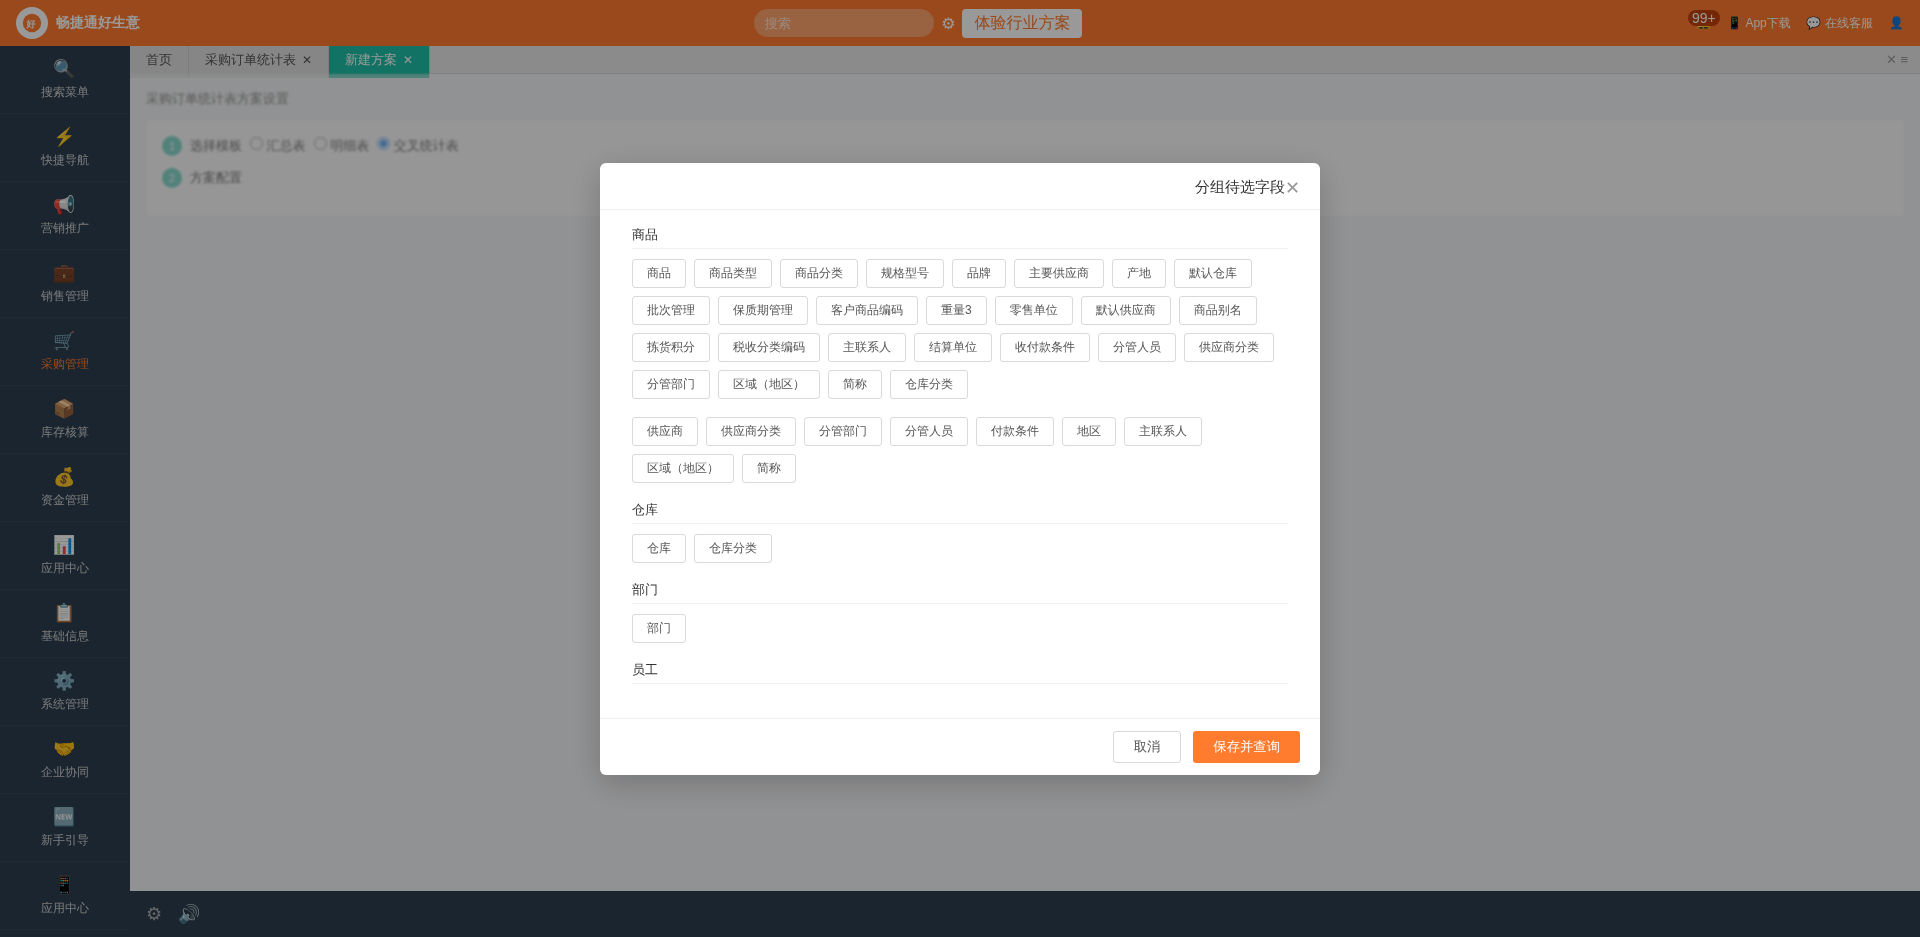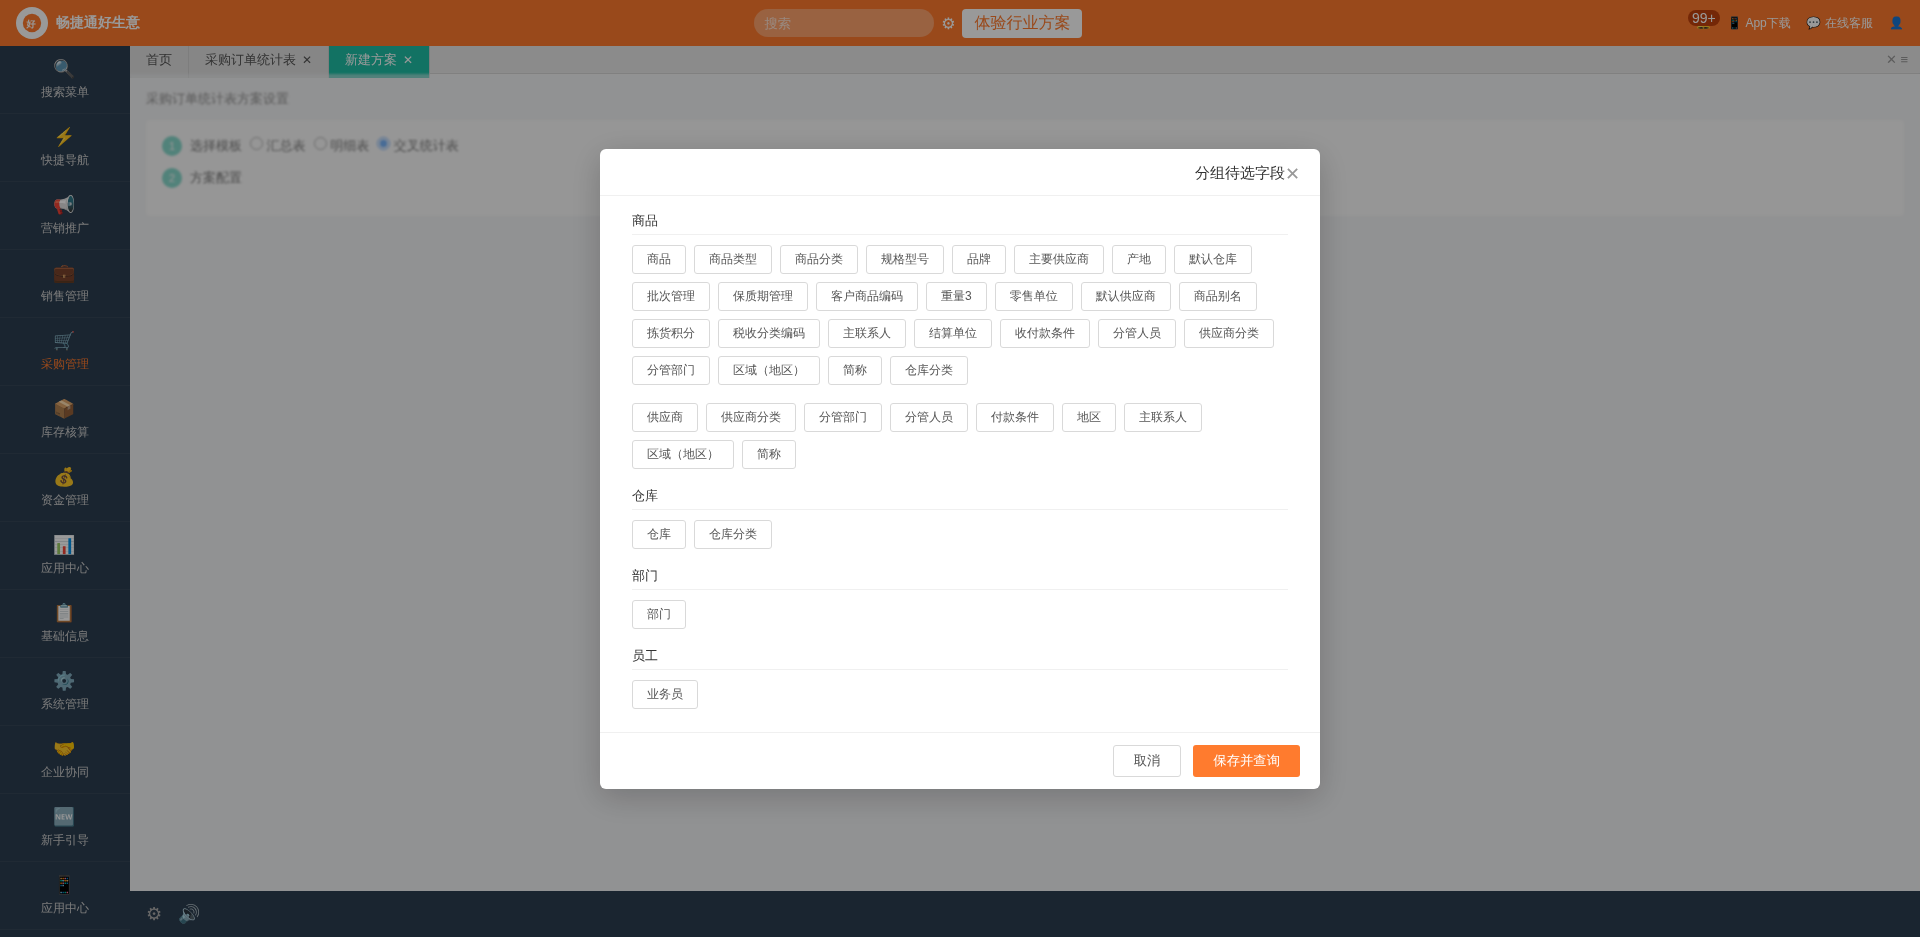--- a/index.html
+++ b/index.html
@@ -270,23 +270,20 @@
           </div>
         </div>
         <div class="field-section">
           <div class="section-title">部门</div>
           <div class="field-tags">
             <div class="field-tag">部门</div>
           </div>
         </div>
         <div class="field-section">
           <div class="section-title">员工</div>
-          <div class="field-tags">
-            <div class="field-tag">业务员</div>
-          </div>
         </div>
       </div>
     <div class="modal-footer">
       <button class="btn-cancel">取消</button>
       <button class="btn-confirm">保存并查询</button>
     </div>
   </div>
 </div>
 
 </body></html>

